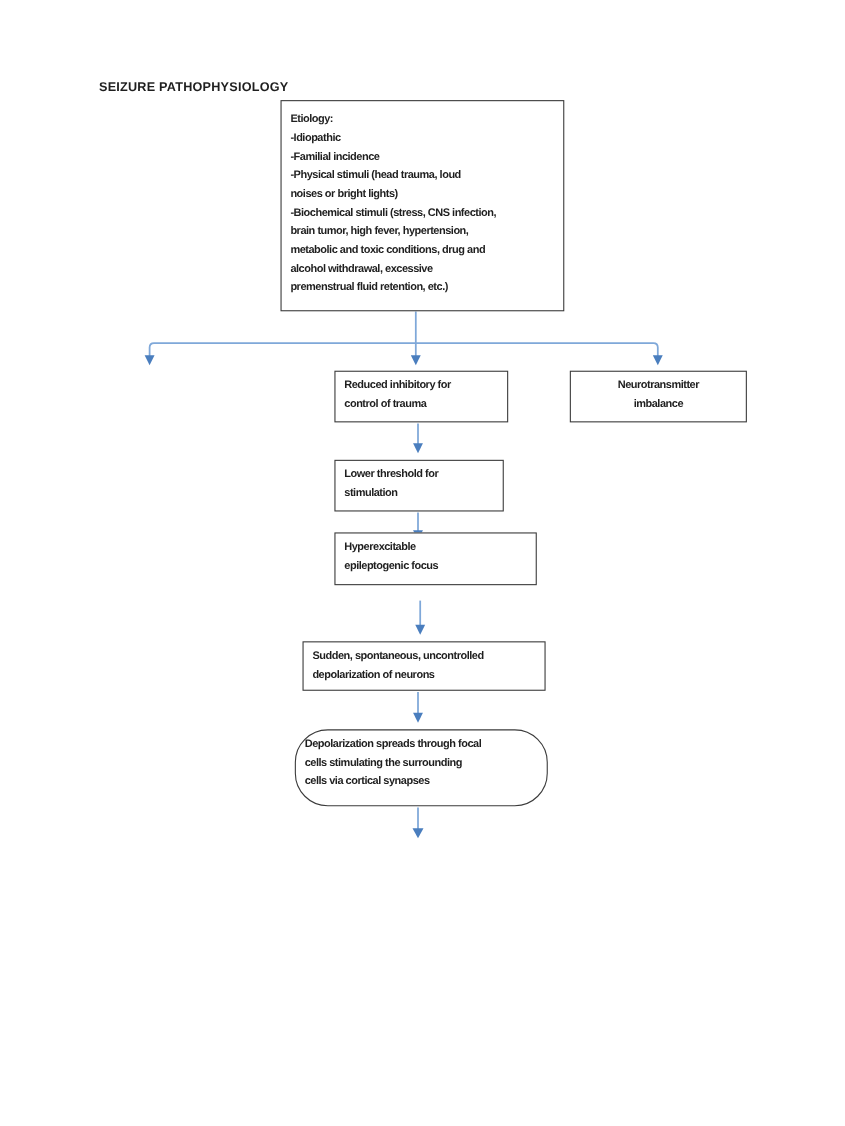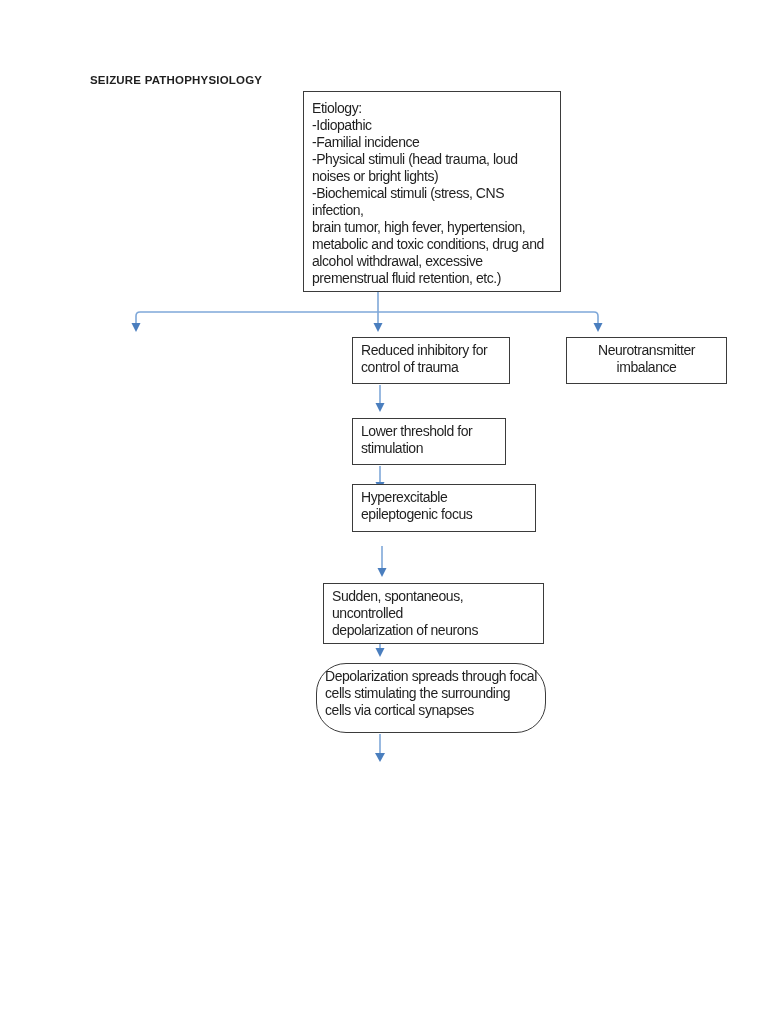--- a/index.html
+++ b/index.html
@@ -22,28 +22,27 @@
     position:absolute;left:90px;top:46px;
     font-size:11.5px;font-weight:700;letter-spacing:0.2px;
     color:var(--ink);
     margin-top:28px;
   }
   .node{
     position:absolute;
     box-sizing:border-box;
     border:1.5px solid var(--box-border);
     background:var(--paper);
-    font-weight:400;
-    font-size:14px;
+    font-weight:700;
+    font-size:10px;
     line-height:17px;
     letter-spacing:-0.45px;
     white-space:pre-line;
     padding:4px 8px;
     color:var(--ink);
-    margin-left:48px;
   }
   .node-etiology   {left:255px;top:91px; width:258px;min-height:192px;padding-top:8px;}
   .node-altered    {left:92px; top:337px;width:157px;min-height:47px;}
   .node-reduced    {left:304px;top:337px;width:158px;min-height:47px;}
   .node-neuro      {left:518px;top:337px;width:161px;min-height:47px;text-align:center;}
   .node-lower      {left:304px;top:418px;width:154px;min-height:47px;}
   .node-hyper      {left:304px;top:484px;width:184px;min-height:48px;}
   .node-sudden     {left:275px;top:583px;width:221px;min-height:45px;}
   .node-depol      {left:268px;top:663px;width:230px;min-height:70px;border-radius:30px;}
   .connectors{

